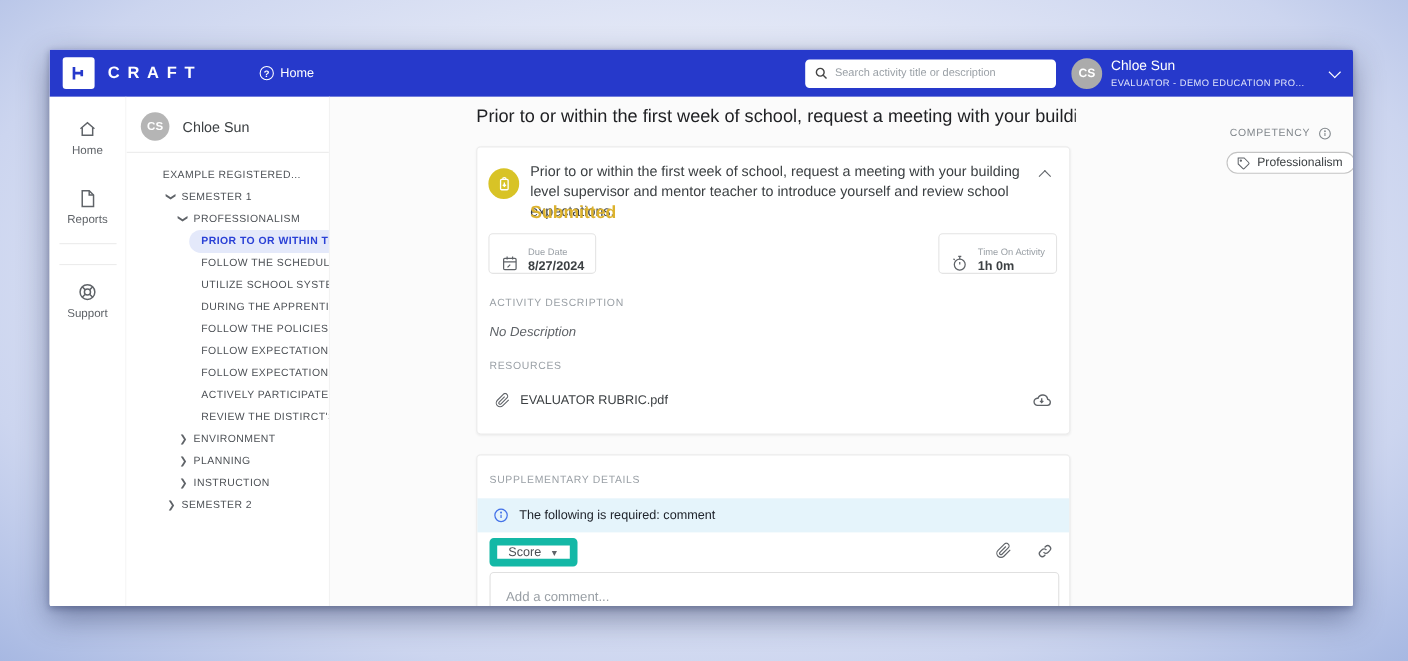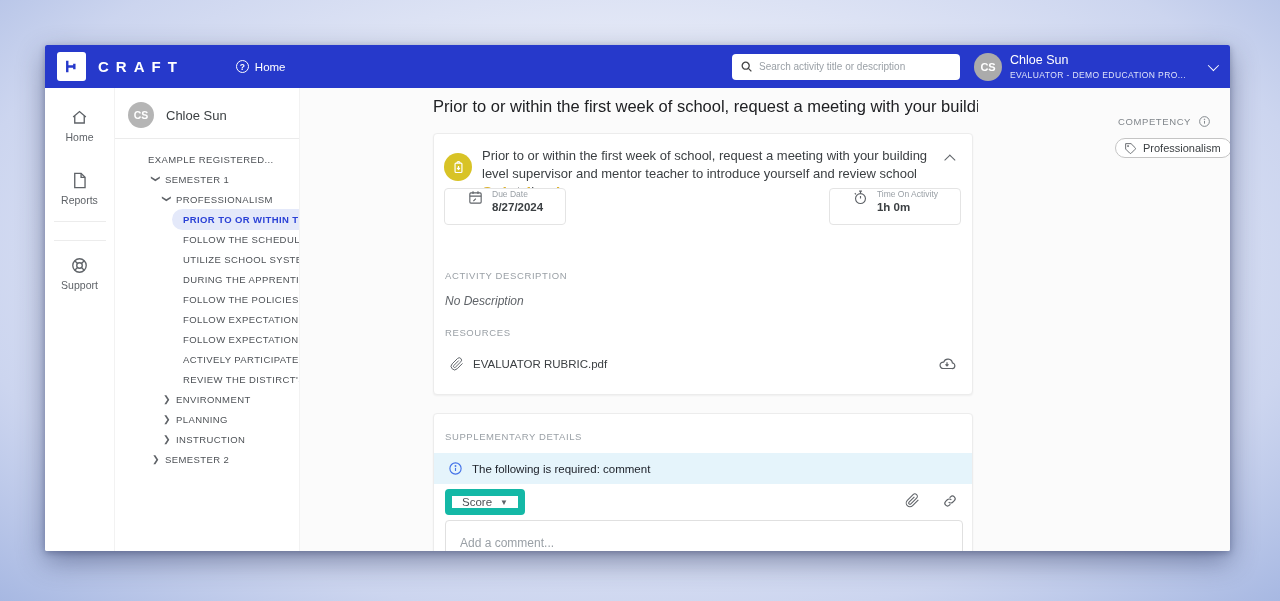--- a/index.html
+++ b/index.html
@@ -53,21 +53,21 @@
   
   .main-area { flex:1; background:#fbfbfb; position:relative; }
   .page-title { position:absolute; left:133px; top:9px; width:545px; font-size:16.5px; color:#202124; white-space:nowrap; overflow:hidden; }
   .card { position:absolute; left:133px; width:540px; background:#fff; border:1px solid #ececec; border-radius:4px; box-shadow:0 1px 2px rgba(0,0,0,.05); }
   .card1 { top:45px; height:262px; }
   .card2 { top:325px; height:230px; }
   .act-icon-circle { position:absolute; left:10px; top:19px; width:28px; height:28px; border-radius:50%; background:#d8c326; color:#fff; display:flex; align-items:center; justify-content:center; }
   .act-text { position:absolute; left:48px; top:13px; width:462px; font-size:13px; line-height:18px; color:#3c4043; }
   .act-status { position:absolute; left:48px; top:51px; font-size:16px; color:#dcb22d;font-weight:bold; }
   .collapse-btn { position:absolute; right:16px; top:20px; width:8px; height:8px; border-left:1.6px solid #5f6368; border-top:1.6px solid #5f6368; transform:rotate(45deg) translateY(3px); cursor:pointer; }
-  .meta-box { position:absolute; top:54px; height:37px; border:1px solid #e4e4e4; border-radius:4px; background:#fff; display:flex; align-items:flex-start; gap:8px; padding:0 22px; }
+  .meta-box { position:absolute; top:78px; height:37px; border:1px solid #e4e4e4; border-radius:4px; background:#fff; display:flex; align-items:flex-end; gap:8px; padding:0 10px; }
   .meta-box .mlabel { font-size:8.5px; color:#9aa0a6; }
   .meta-box .mvalue { font-size:11.5px; color:#3c4043; font-weight:600; margin-top:2px; }
   .meta-box svg { color:#5f6368; flex:none; }
   .due-box { left:10px; }
   .time-box { right:11px; }
   .sect-label { position:absolute; left:11px; font-size:9.5px; letter-spacing:.6px; color:#9aa0a6; }
   .no-desc { position:absolute; left:11px; top:160px; font-size:12px; font-style:italic; color:#5f6368; }
   .resource-row { position:absolute; left:0; right:0; top:215px; height:30px; display:flex; align-items:center; padding:0 16px; }
   .resource-name { font-size:11.5px; color:#3c4043; margin-left:9px; cursor:pointer; }
   .res-download { margin-left:auto; color:#5f6368; cursor:pointer; display:flex; }

